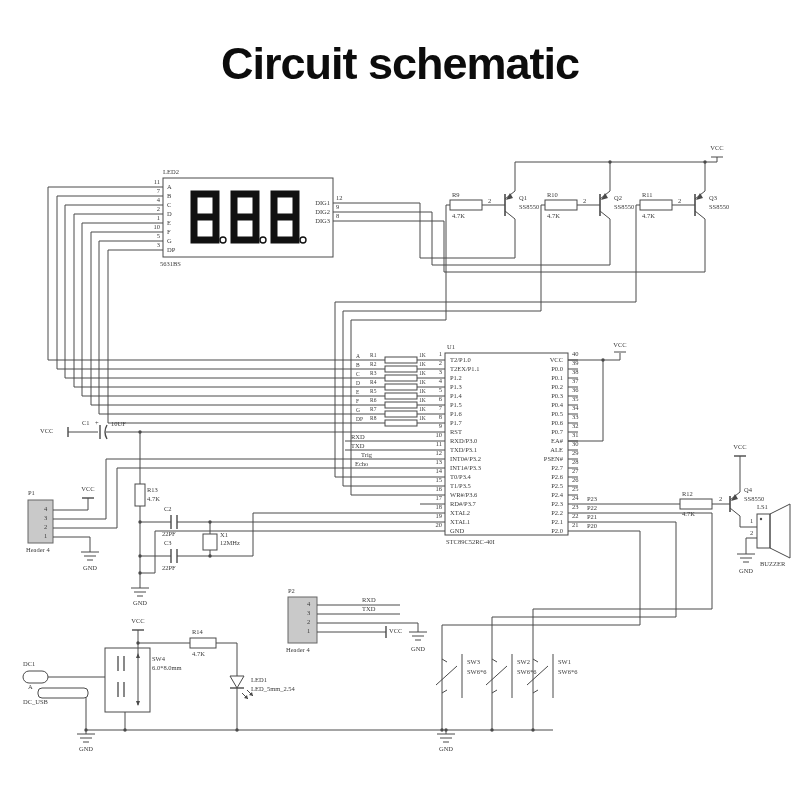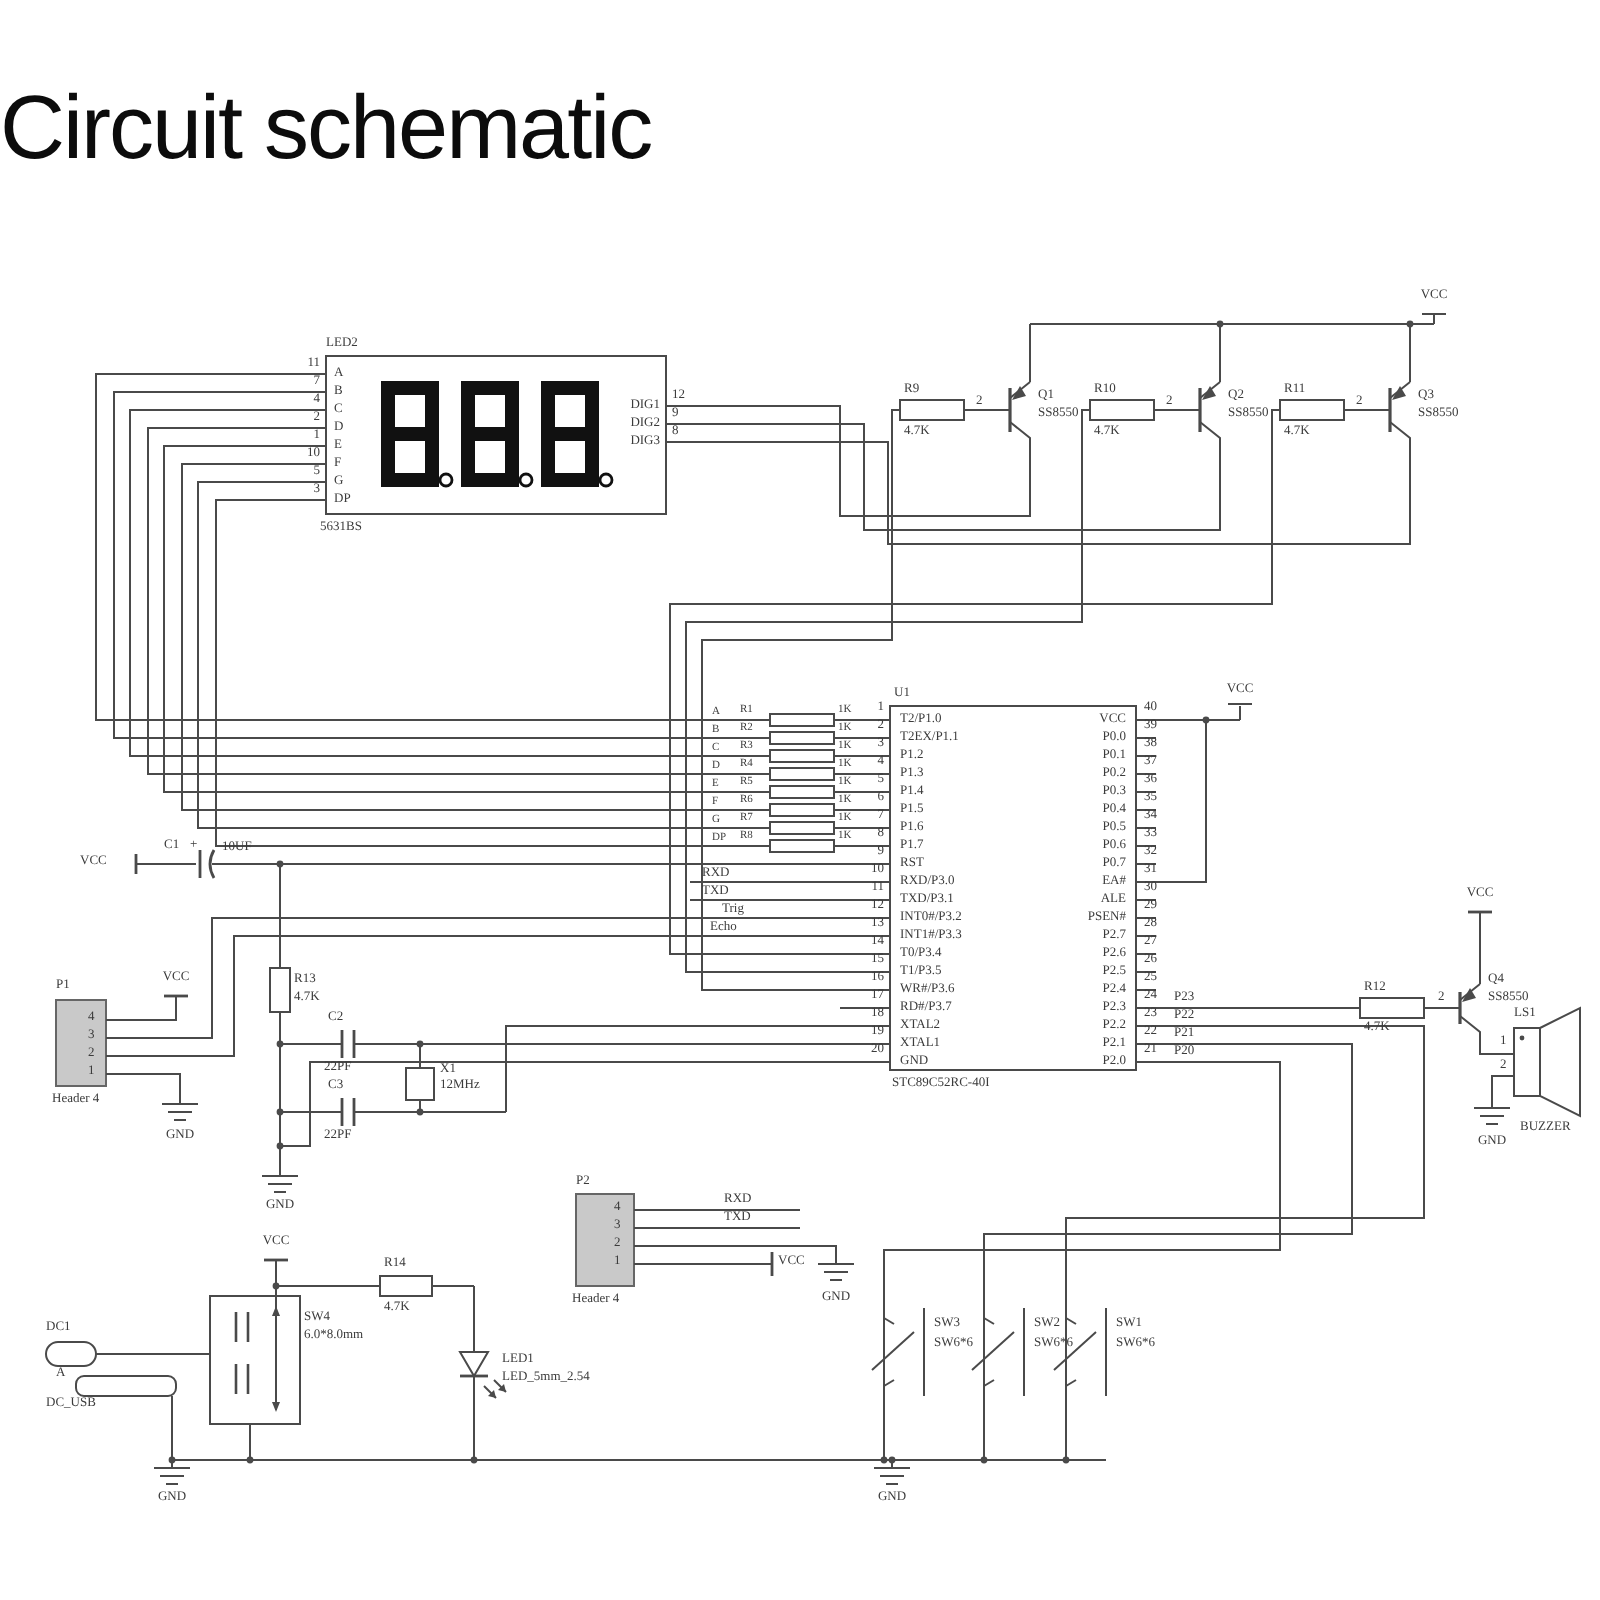--- a/index.html
+++ b/index.html
@@ -1,19 +1,19 @@
 <!DOCTYPE html>
 <html><head>
 <meta charset="utf-8">
 <style>
   html,body{margin:0;padding:0;background:#fff;}
   #page{position:relative;width:800px;height:800px;background:#ffffff;overflow:hidden;
         font-family:"Liberation Serif",serif;}
-  .title{position:absolute;left:0;top:38px;width:800px;text-align:left;
-         font-family:"Liberation Sans",sans-serif;font-weight:400;font-size:45px;
+  .title{position:absolute;left:0;top:38px;width:800px;text-align:center;
+         font-family:"Liberation Sans",sans-serif;font-weight:700;font-size:45px;
          color:#0c0c0c;letter-spacing:-1px;}
   svg.sch{position:absolute;left:0;top:0;}
   .lb{position:absolute;font:6.5px/1.15 "Liberation Serif",serif;color:#3b3b3b;white-space:nowrap;}
   .ra{transform:translateX(-100%);}
   .ctr{transform:translateX(-50%);}
   .xs{font-size:5.5px;}
 </style>
 </head>
 <body>
 

